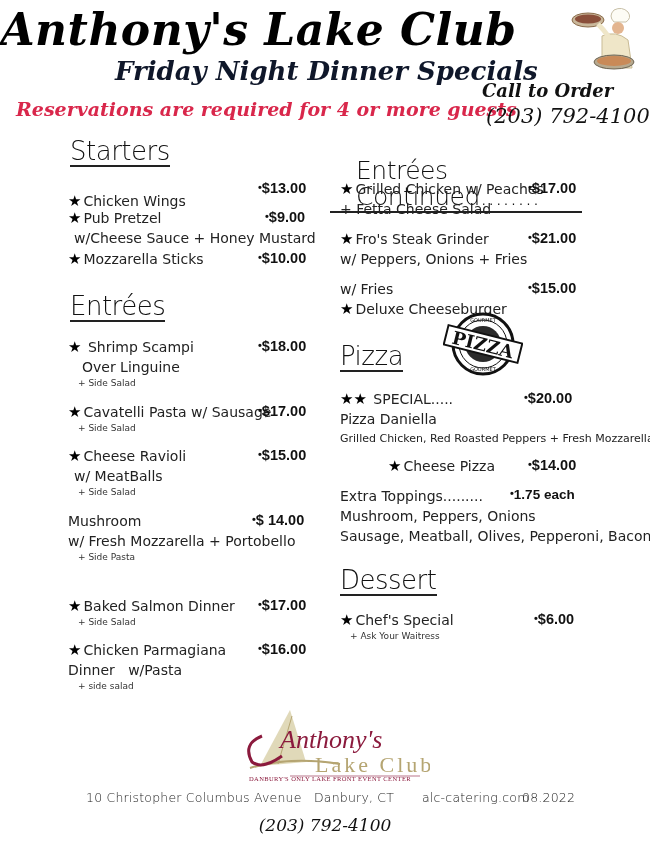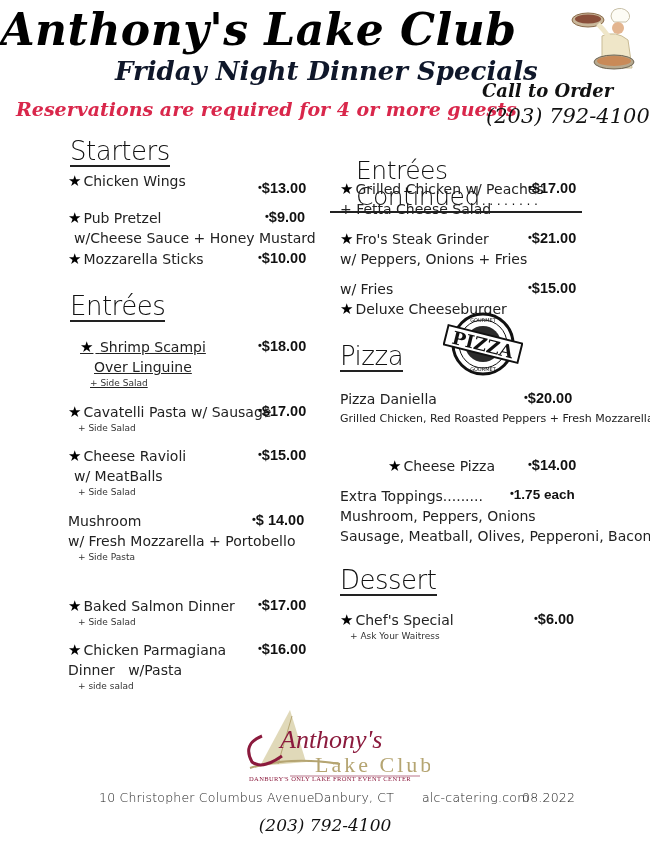--- a/index.html
+++ b/index.html
@@ -50,39 +50,39 @@
   <path d="M46 4 q8 -4 14 2 q4 6 -2 10 l-12 0 q-6 -6 0 -12z" fill="#fdfcf5" stroke="#c8c0a8" stroke-width="1"></path>
   <circle cx="50" cy="22" r="6" fill="#e3b590"></circle>
   <path d="M34 30 q14 -6 26 4 l4 28 l-30 0 z" fill="#efe6c8" stroke="#c9bb95" stroke-width="1"></path>
   <path d="M30 18 q6 6 10 12" stroke="#efe6c8" stroke-width="5" fill="none"></path>
   <ellipse cx="46" cy="56" rx="20" ry="7" fill="#b7a98e" stroke="#6d6555" stroke-width="1"></ellipse>
   <ellipse cx="46" cy="55" rx="17" ry="5" fill="#c98a58"></ellipse>
 </svg>
 
 <div class="section-title hand" style="left:70px; top:138px;">Starters</div>
 
-<div class="item" style="left:68px; top:171px; width:250px;">
+<div class="item" style="left:68px; top:191px; width:250px;">
   <span class="line"><span class="star">★</span><span class="name">Chicken Wings</span></span>
 </div>
 <div class="price" style="left:258px; top:180px;">$13.00</div>
 
 <div class="item" style="left:68px; top:208px; width:250px;">
   <span class="line"><span class="star">★</span><span class="name">Pub Pretzel</span></span>
   <span class="line" style="padding-left:6px;">w/Cheese Sauce + Honey Mustard</span>
 </div>
 <div class="price" style="left:265px; top:209px;">$9.00</div>
 
 <div class="item" style="left:68px; top:249px; width:250px;">
   <span class="line"><span class="star">★</span><span class="name">Mozzarella Sticks</span></span>
 </div>
 <div class="price" style="left:258px; top:250px;">$10.00</div>
 
 <div class="section-title hand" style="left:70px; top:293px;">Entrées</div>
 
-<div class="item" style="left:80px; top:337px; width:250px;text-decoration:underline;">
+<div class="item" style="left:68px; top:337px; width:250px;">
   <span class="line"><span class="star">★</span> <span class="name">Shrimp Scampi</span></span>
   <span class="line" style="padding-left:14px;">Over Linguine</span>
   <span class="sub">+ Side Salad</span>
 </div>
 <div class="price" style="left:258px; top:338px;">$18.00</div>
 
 <div class="item" style="left:68px; top:402px; width:250px;">
   <span class="line"><span class="star">★</span><span class="name">Cavatelli Pasta w/ Sausage</span></span>
   <span class="sub">+ Side Salad</span>
 </div>
@@ -143,20 +143,21 @@
   <circle cx="40" cy="34" r="18" fill="#2a2a2a"></circle>
   <g transform="rotate(14 40 34)">
     <rect x="2" y="24" width="76" height="20" fill="#fff" stroke="#111" stroke-width="2"></rect>
     <text x="40" y="41" text-anchor="middle" font-family="DejaVu Serif, serif" font-weight="bold" font-size="18" fill="#111">PIZZA</text>
   </g>
   <text x="40" y="12" text-anchor="middle" font-family="DejaVu Sans, sans-serif" font-size="5" fill="#111">GOURMET</text>
   <text x="40" y="61" text-anchor="middle" font-family="DejaVu Sans, sans-serif" font-size="5" fill="#111">GOURMET</text>
 </svg>
 
 <div class="item" style="left:340px; top:389px; width:300px;">
+  <span class="line"><span class="star">★★</span> <span class="name">SPECIAL.....</span></span>
   <span class="line">Pizza Daniella</span>
   <span class="line" style="font-size:11px; white-space:nowrap;">Grilled Chicken, Red Roasted Peppers + Fresh Mozzarella</span>
 </div>
 <div class="price" style="left:524px; top:390px;">$20.00</div>
 
 <div class="item" style="left:340px; top:456px; width:250px;margin-left:48px;">
   <span class="line"><span class="star">★</span><span class="name">Cheese Pizza</span></span>
 </div>
 <div class="price" style="left:528px; top:457px;">$14.00</div>
 
@@ -180,18 +181,18 @@
   <path d="M72 10 L58 58" stroke="#b5a572" stroke-width="1"></path>
   <path d="M30 62 q40 -12 90 -4" stroke="#b5a572" stroke-width="2" fill="none"></path>
   <path d="M42 30 q-20 8 -10 26 q10 8 30 -6" stroke="#8b1a3d" stroke-width="3" fill="none"></path>
   <text x="60" y="42" font-family="Liberation Serif, serif" font-style="italic" font-size="26" fill="#8b1a3d">Anthony's</text>
   <text x="95" y="66" font-family="Liberation Serif, serif" font-size="22" letter-spacing="3" fill="#b5a572">Lake Club</text>
   <line x1="70" y1="70" x2="200" y2="70" stroke="#8b1a3d" stroke-width="0.6"></line>
 </svg>
 <div id="logo-tag">DANBURY'S ONLY LAKE FRONT EVENT CENTER</div>
 
 <div id="footer-line" class="hand">
-  <span style="left:0px;margin-left:13px;">10 Christopher Columbus Avenue</span>
+  <span style="left:0px;">10 Christopher Columbus Avenue</span>
   <span style="left:228px;">Danbury, CT</span>
   <span style="left:336px;">alc-catering.com</span>
   <span style="left:436px;">08.2022</span>
 </div>
 <div id="phone-bottom" class="script">(203) 792-4100</div>
 
 </body></html>

